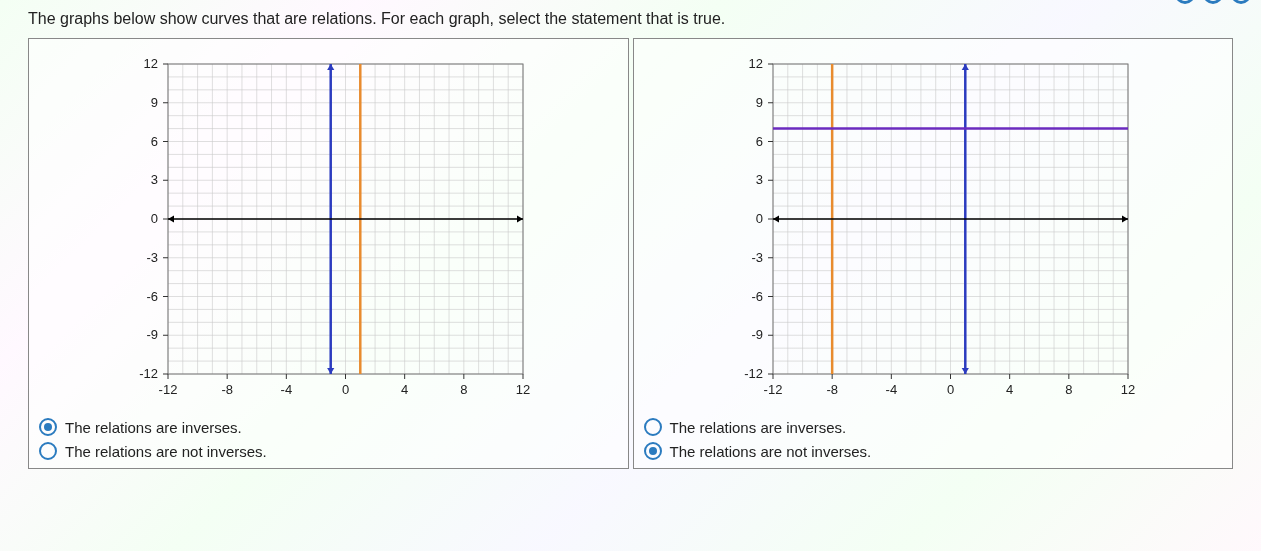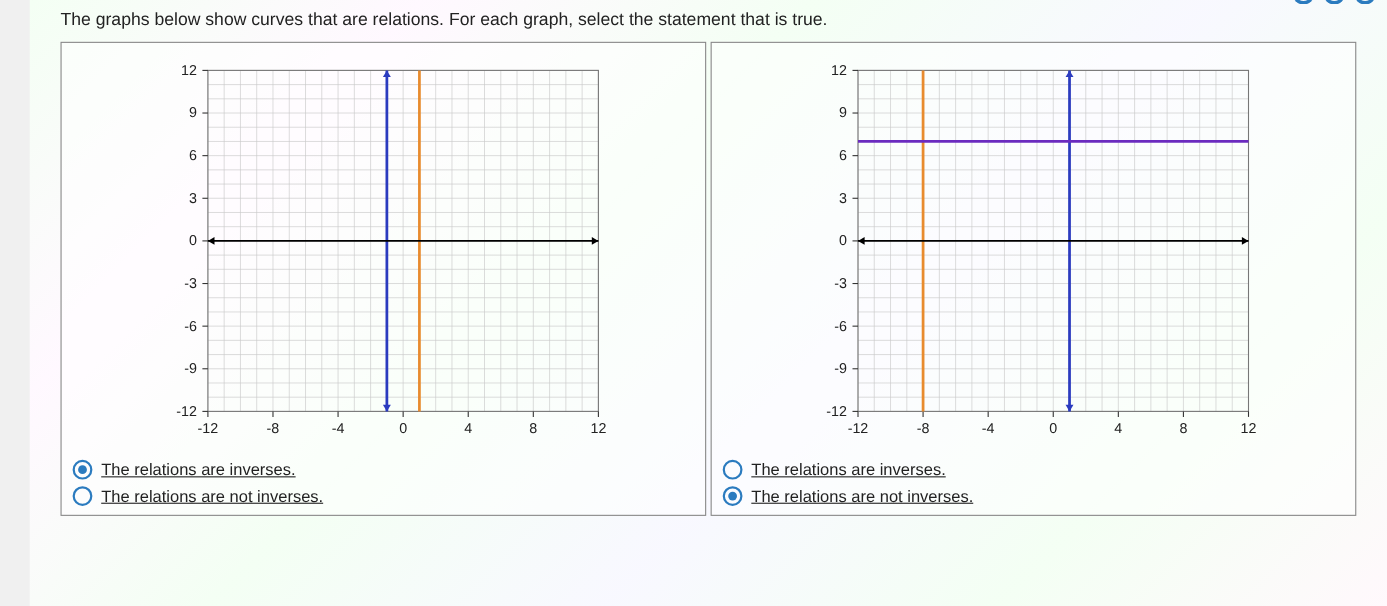--- a/index.html
+++ b/index.html
@@ -9,21 +9,20 @@
     width: 1261px;
     height: 551px;
     overflow: hidden;
     position: relative;
   }
   .page {
     background: #fff;
     padding: 10px 28px;
     height: 100%;
     position: relative;
-    margin-left: 27px;
   }
   .page::before {
     content: "";
     position: absolute;
     inset: 0;
     background: linear-gradient(135deg,
       rgba(180,255,180,0.15) 0%,
       rgba(255,200,255,0.12) 20%,
       rgba(180,255,180,0.15) 40%,
       rgba(200,200,255,0.12) 60%,
@@ -58,21 +57,20 @@
   svg.chart { display: block; }
   .options { margin-top: 4px; }
   .option {
     display: flex;
     align-items: center;
     gap: 8px;
     padding: 3px 0;
     font-size: 15px;
     color: #222;
     cursor: pointer;
-    text-decoration: underline;
   }
   .radio {
     width: 18px; height: 18px;
     border: 2px solid #2b7bbf;
     border-radius: 50%;
     display: inline-flex;
     align-items: center;
     justify-content: center;
     flex: 0 0 18px;
   }

